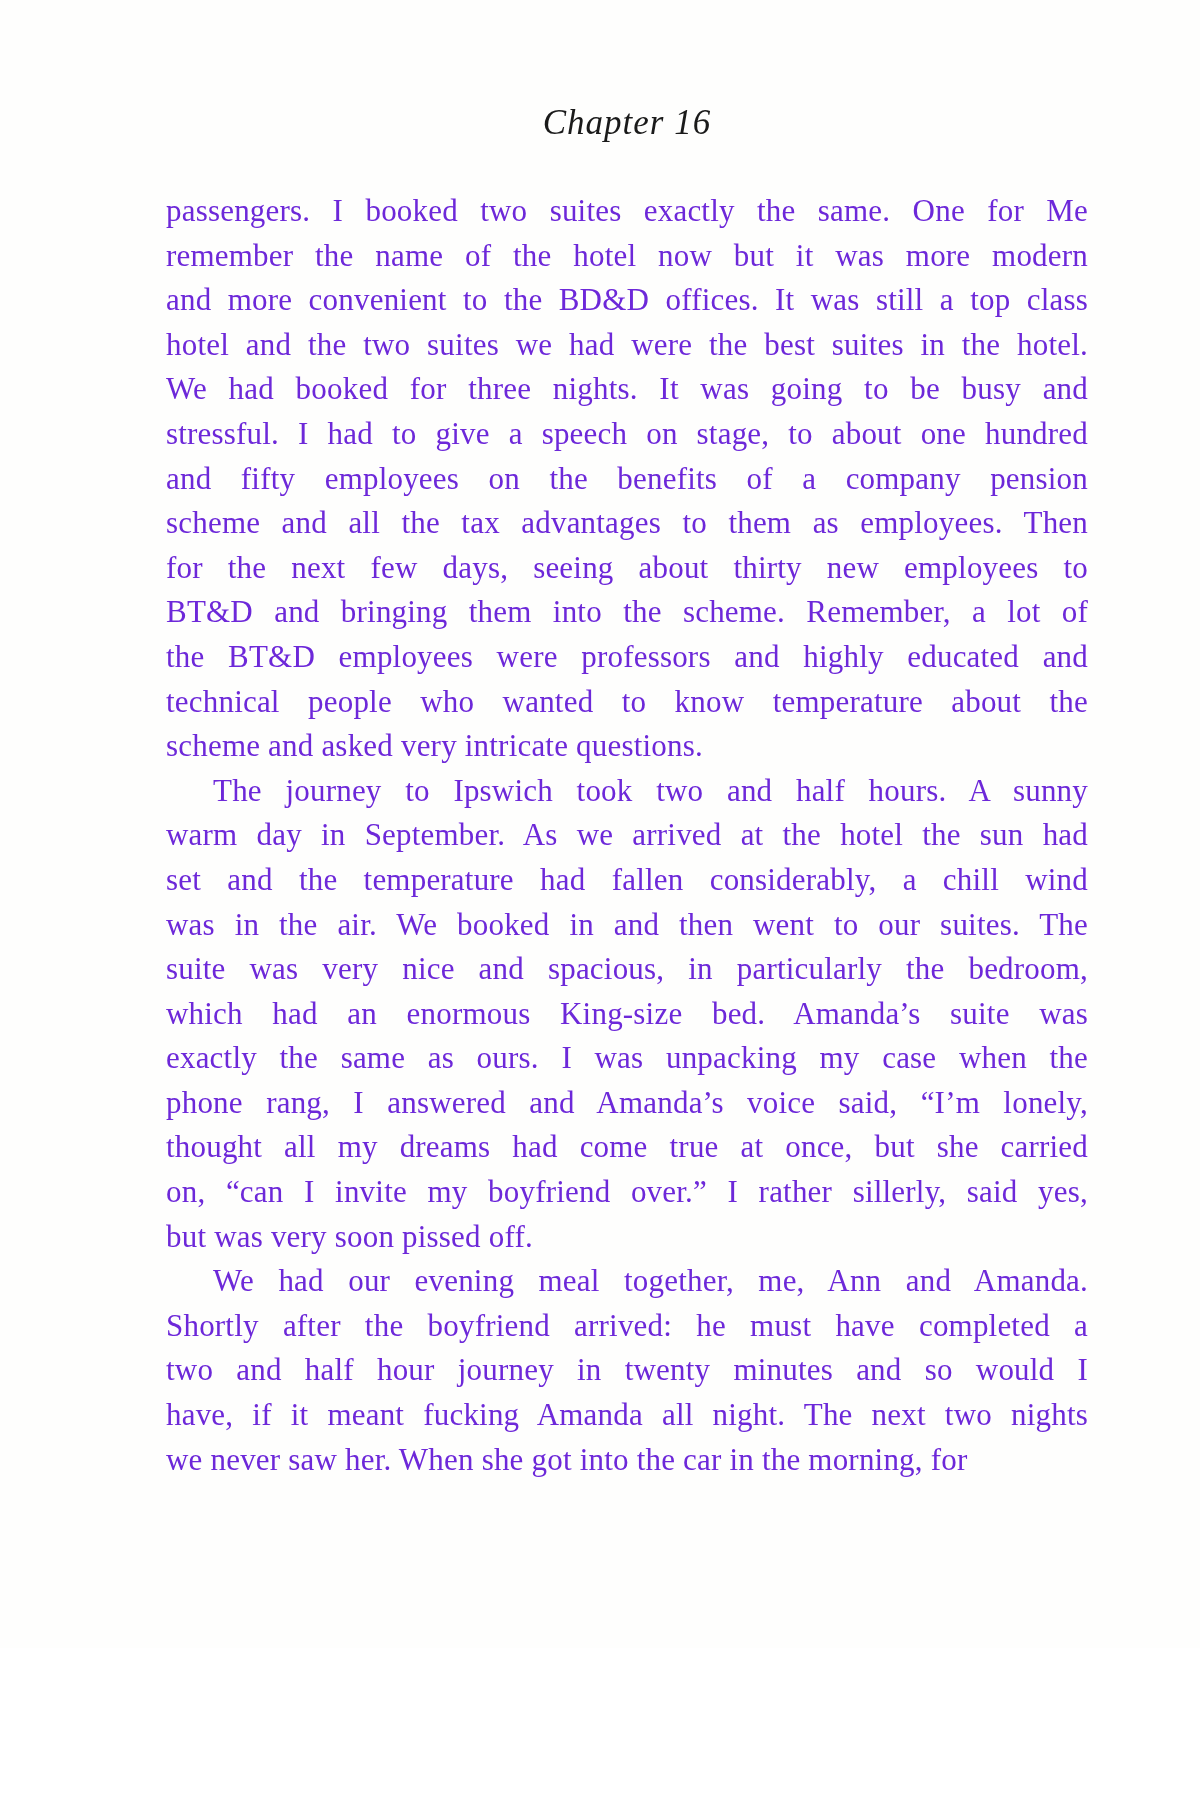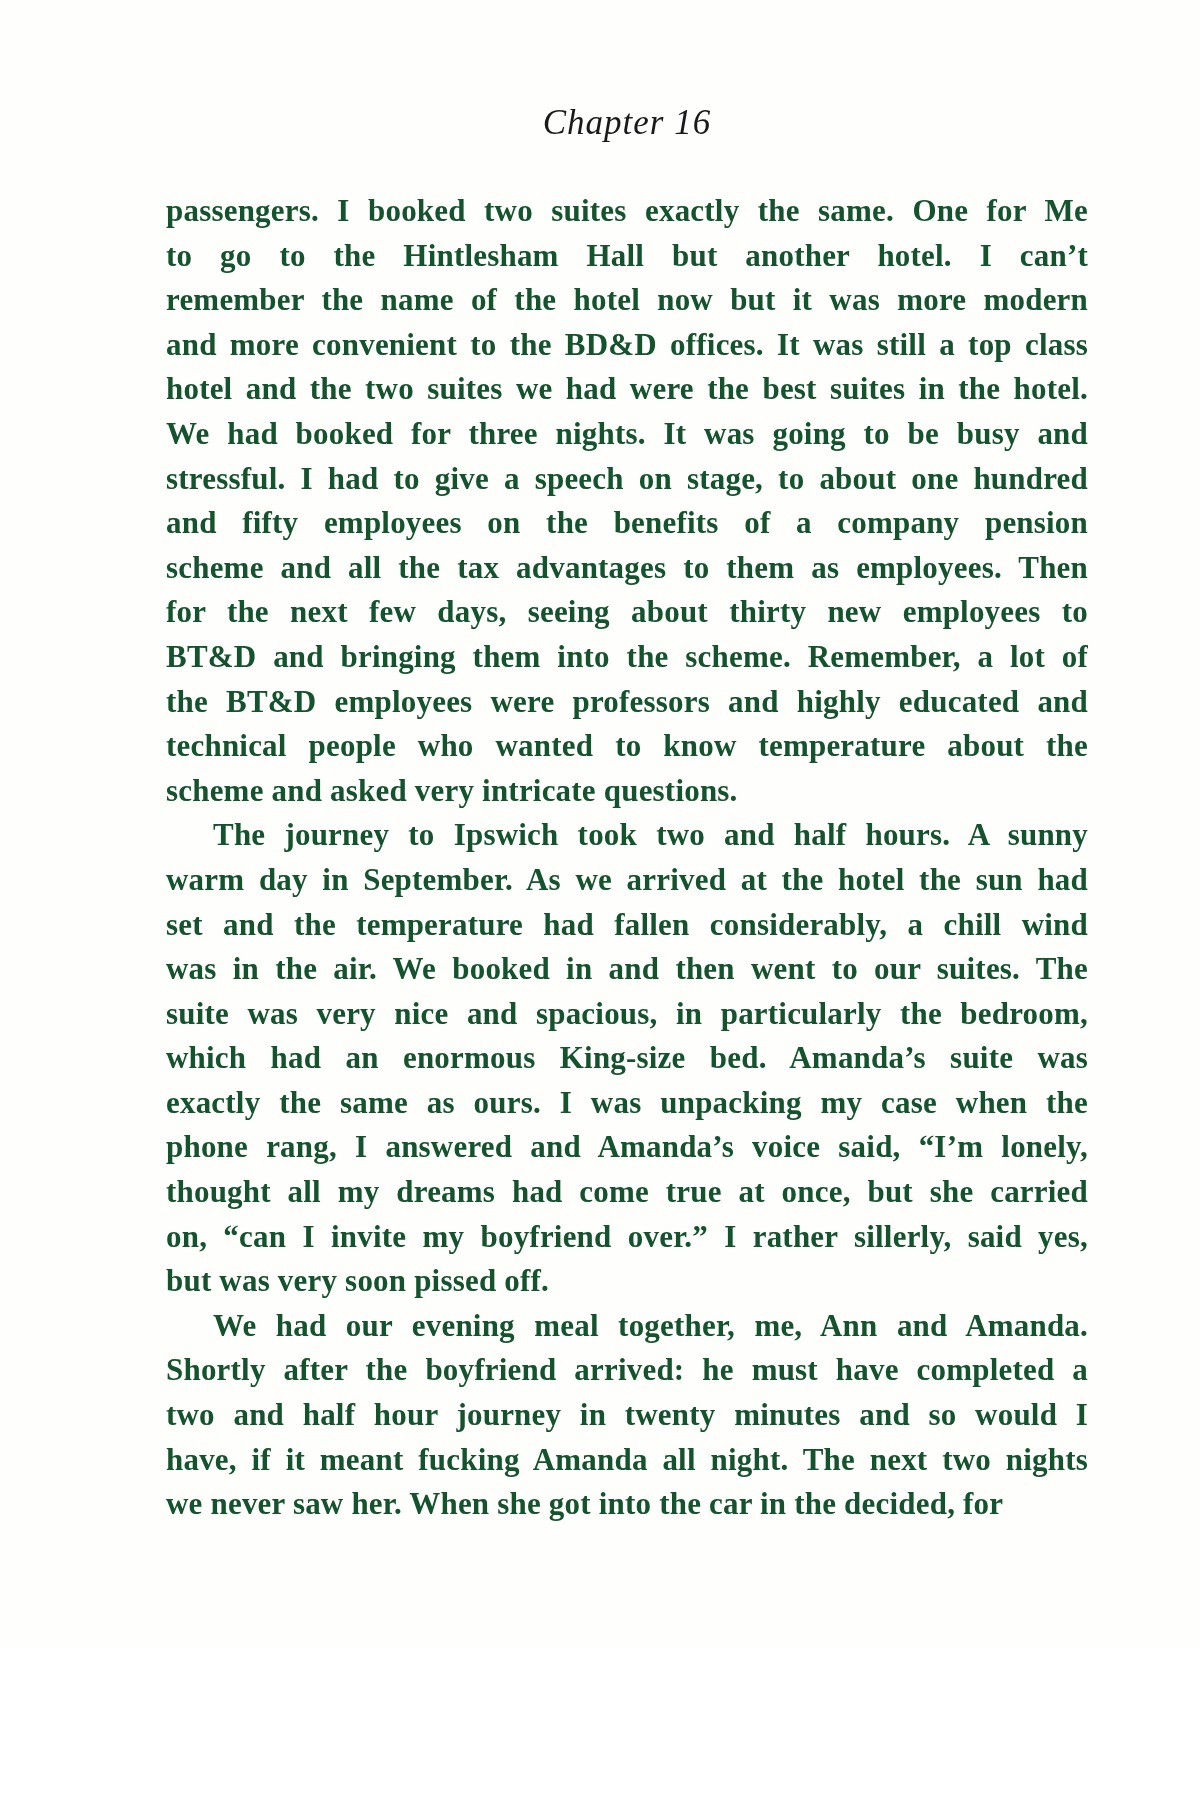--- a/index.html
+++ b/index.html
@@ -22,22 +22,21 @@
     font-style: italic;
     font-size: 35px;
     line-height: 44px;
     letter-spacing: 1px;
     color: #1a1a1a;
   }
   .body-text {
     position: absolute;
     top: 189px; left: 166px; width: 922px;
     font-size: 31px;
-    color: #14532d;
-    font-weight: bold;
+    color: #6d28d9;
   }
   .line {
     height: 44.6px;
     line-height: 44.6px;
     text-align: justify;
     text-align-last: justify;
     overflow: hidden;
     letter-spacing: 0.2px;
   }
   .line.para-end { text-align-last: left; }
@@ -53,21 +52,20 @@
   }
 </style>
 </head>
 <body>
 
 <div class="page">
   <div class="chapter-heading">Chapter 16</div>
 
   <div class="body-text">
       <div class="line">passengers. I booked two suites exactly the same. One for Me</div>
-      <div class="line">to go to the Hintlesham Hall but another hotel. I can’t</div>
       <div class="line">remember the name of the hotel now but it was more modern</div>
       <div class="line">and more convenient to the BD&amp;D offices. It was still a top class</div>
       <div class="line">hotel and the two suites we had were the best suites in the hotel.</div>
       <div class="line">We had booked for three nights. It was going to be busy and</div>
       <div class="line">stressful. I had to give a speech on stage, to about one hundred</div>
       <div class="line">and fifty employees on the benefits of a company pension</div>
       <div class="line">scheme and all the tax advantages to them as employees. Then</div>
       <div class="line">for the next few days, seeing about thirty new employees to</div>
       <div class="line">BT&amp;D and bringing them into the scheme. Remember, a lot of</div>
       <div class="line">the BT&amp;D employees were professors and highly educated and</div>
@@ -81,17 +79,17 @@
       <div class="line">which had an enormous King-size bed. Amanda’s suite was</div>
       <div class="line">exactly the same as ours. I was unpacking my case when the</div>
       <div class="line">phone rang, I answered and Amanda’s voice said, “I’m lonely,</div>
       <div class="line">thought all my dreams had come true at once, but she carried</div>
       <div class="line">on, “can I invite my boyfriend over.” I rather sillerly, said yes,</div>
       <div class="line para-end">but was very soon pissed off.</div>
       <div class="line indented">We had our evening meal together, me, Ann and Amanda.</div>
       <div class="line">Shortly after the boyfriend arrived: he must have completed a</div>
       <div class="line">two and half hour journey in twenty minutes and so would I</div>
       <div class="line">have, if it meant fucking Amanda all night. The next two nights</div>
-      <div class="line para-end">we never saw her. When she got into the car in the decided, for</div>
+      <div class="line para-end">we never saw her. When she got into the car in the morning, for</div>
     </div>
 
   <div class="folio">257</div>
 </div>
 
 </body></html>

